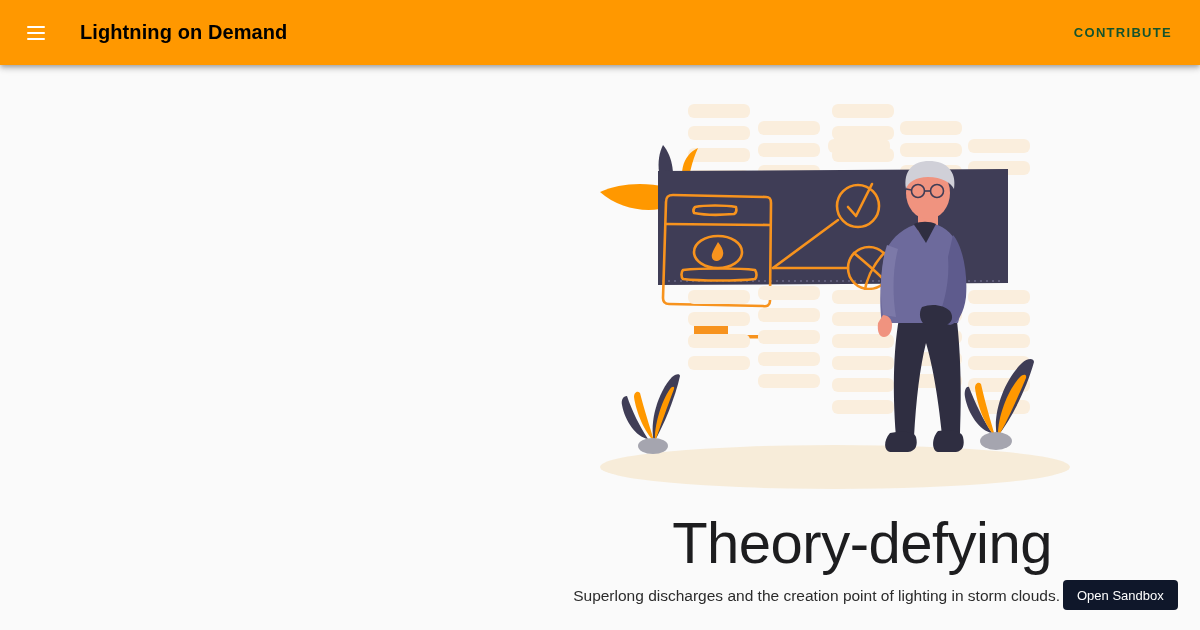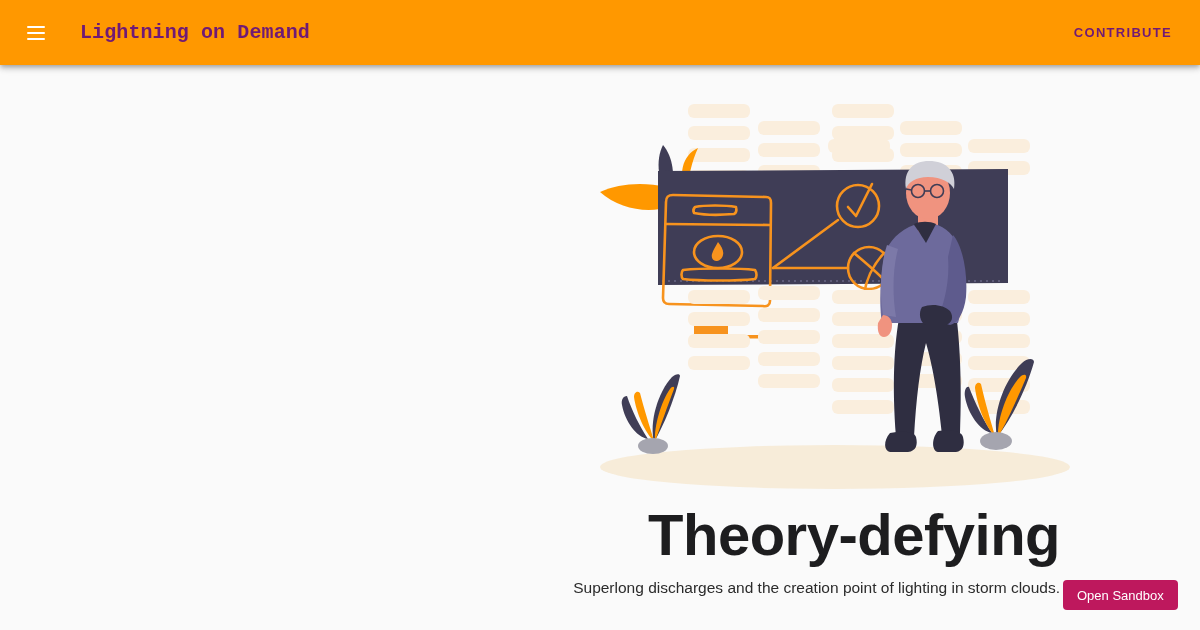--- a/index.html
+++ b/index.html
@@ -45,31 +45,30 @@
     width: 18px;
     height: 2px;
     background: #ffffff;
     margin: 2px 0;
     border-radius: 1px;
   }
   .app-title {
     margin-left: 20px;
     font-size: 20px;
     font-weight: bold;
-    color: #701a75;
+    color: #000000;
     letter-spacing: .1px;
     white-space: nowrap;
-    font-family: Liberation Mono, monospace;
   }
   .appbar-spacer { flex: 1 1 auto; }
   .contribute-button {
     margin-right: 16px;
     background: transparent;
     border: 0;
-    color: #701a75;
+    color: #14532d;
     font-family: "Liberation Sans", sans-serif;
     font-size: 13px;
     font-weight: bold;
     letter-spacing: 1.3px;
     text-transform: uppercase;
     padding: 8px 12px;
     border-radius: 4px;
     cursor: pointer;
   }
 
@@ -91,23 +90,23 @@
 
   
   .caption {
     position: absolute;
     left: 0;
     top: 440px;
     width: 1060px;
     text-align: right;
   }
   .headline {
-    margin: 0;
+    margin: 8px;
     font-size: 58px;
-    font-weight: 700;
+    font-weight: 400;
     line-height: 1.05;
     color: #1d1d1f;
     letter-spacing: -0.5px;
   }
   .subhead {
     margin: 12px 0 0 0;
     font-size: 15.5px;
     font-weight: 400;
     color: #2b2b2b;
     line-height: 1.3;
@@ -116,21 +115,21 @@
 
   
   .sandbox-button {
     position: absolute;
     left: 1063px;
     top: 580px;
     height: 30px;
     padding: 0 14px;
     display: flex;
     align-items: center;
-    background: #be185d;
+    background: #0f172a;
     color: #ffffff;
     font-size: 13px;
     font-family: "Liberation Sans", sans-serif;
     border: 0;
     border-radius: 4px;
     cursor: pointer;
     white-space: nowrap;
     z-index: 40;
   }
 </style>

